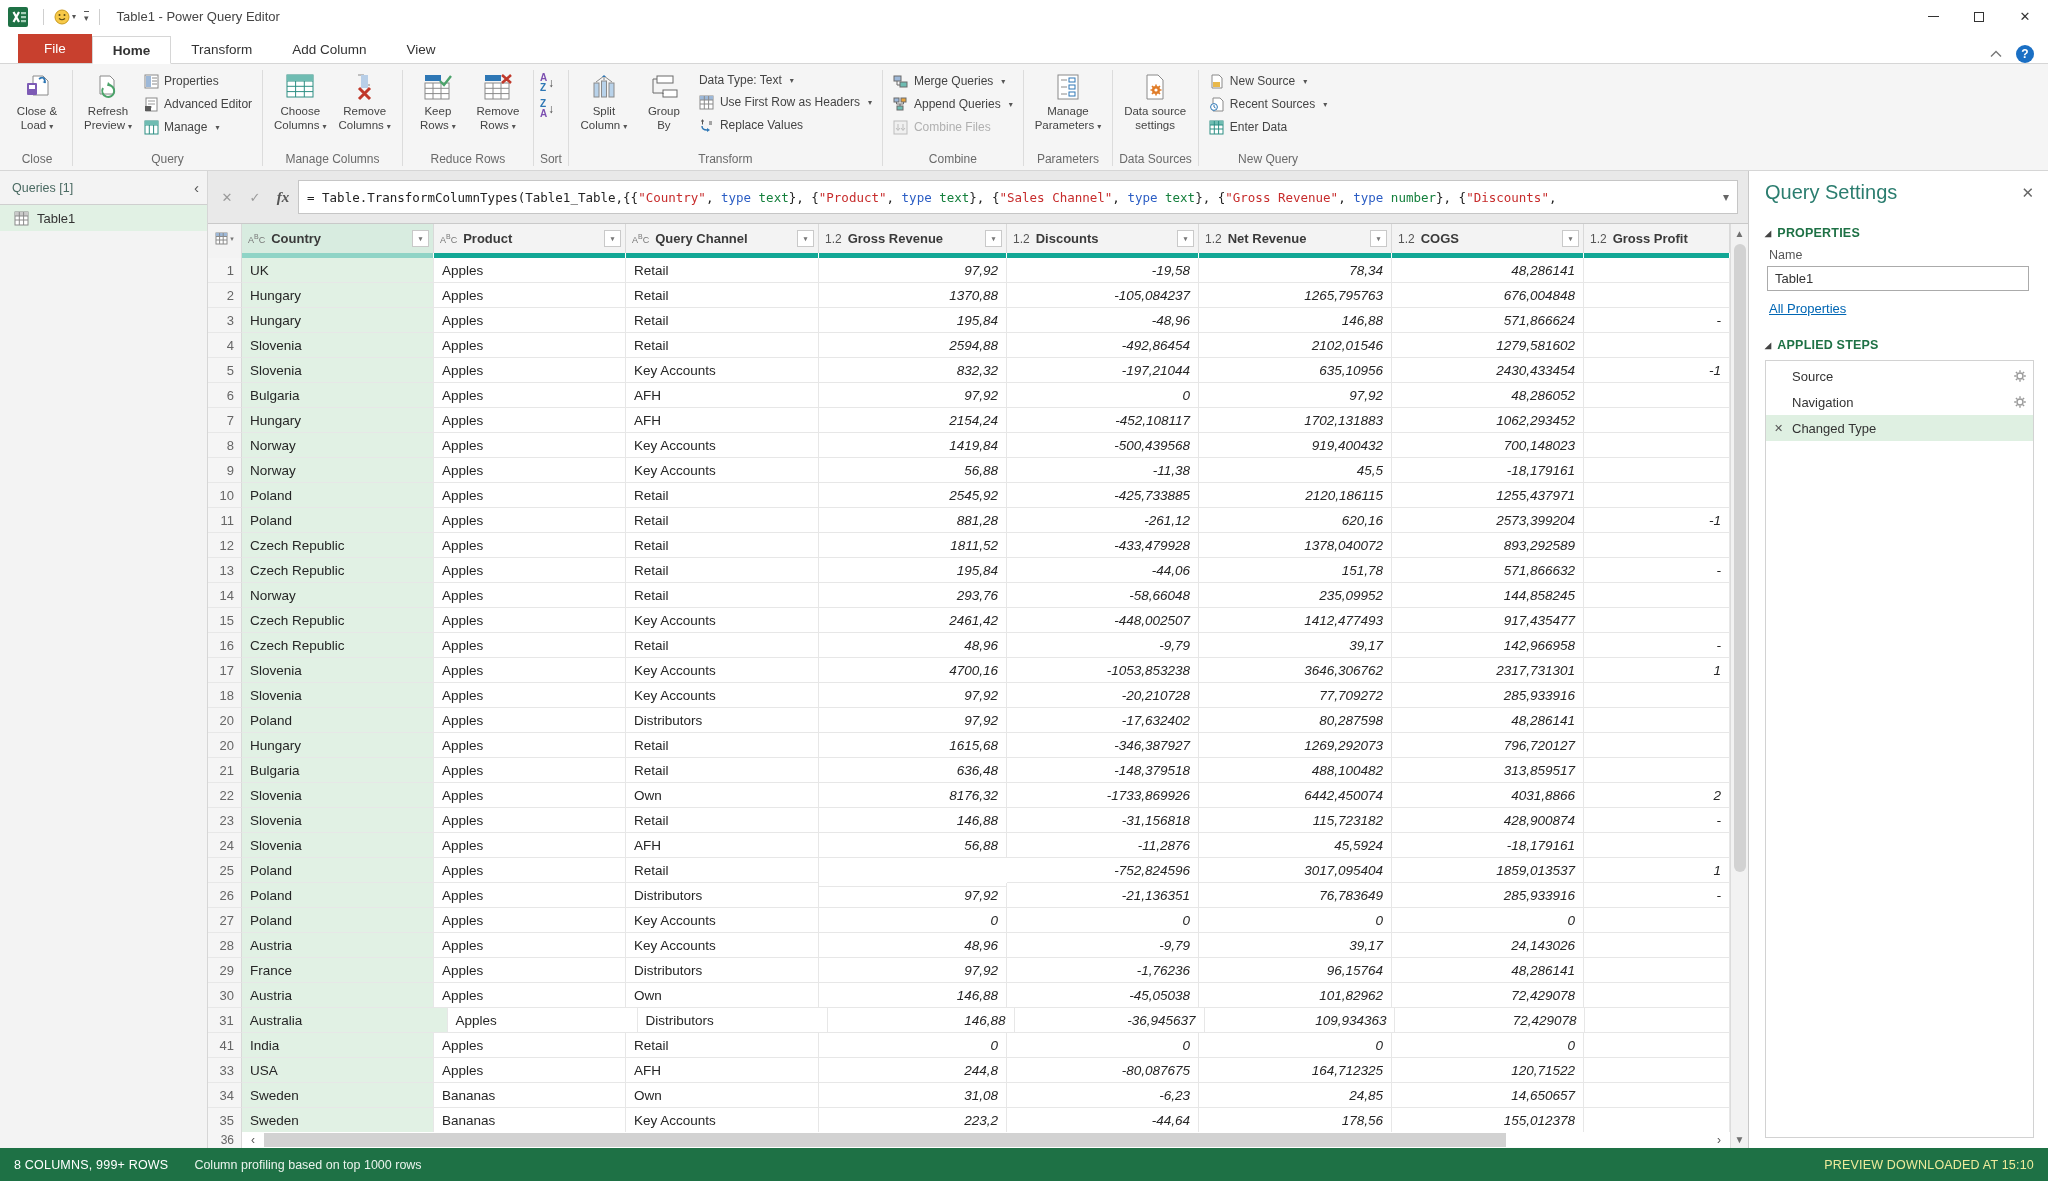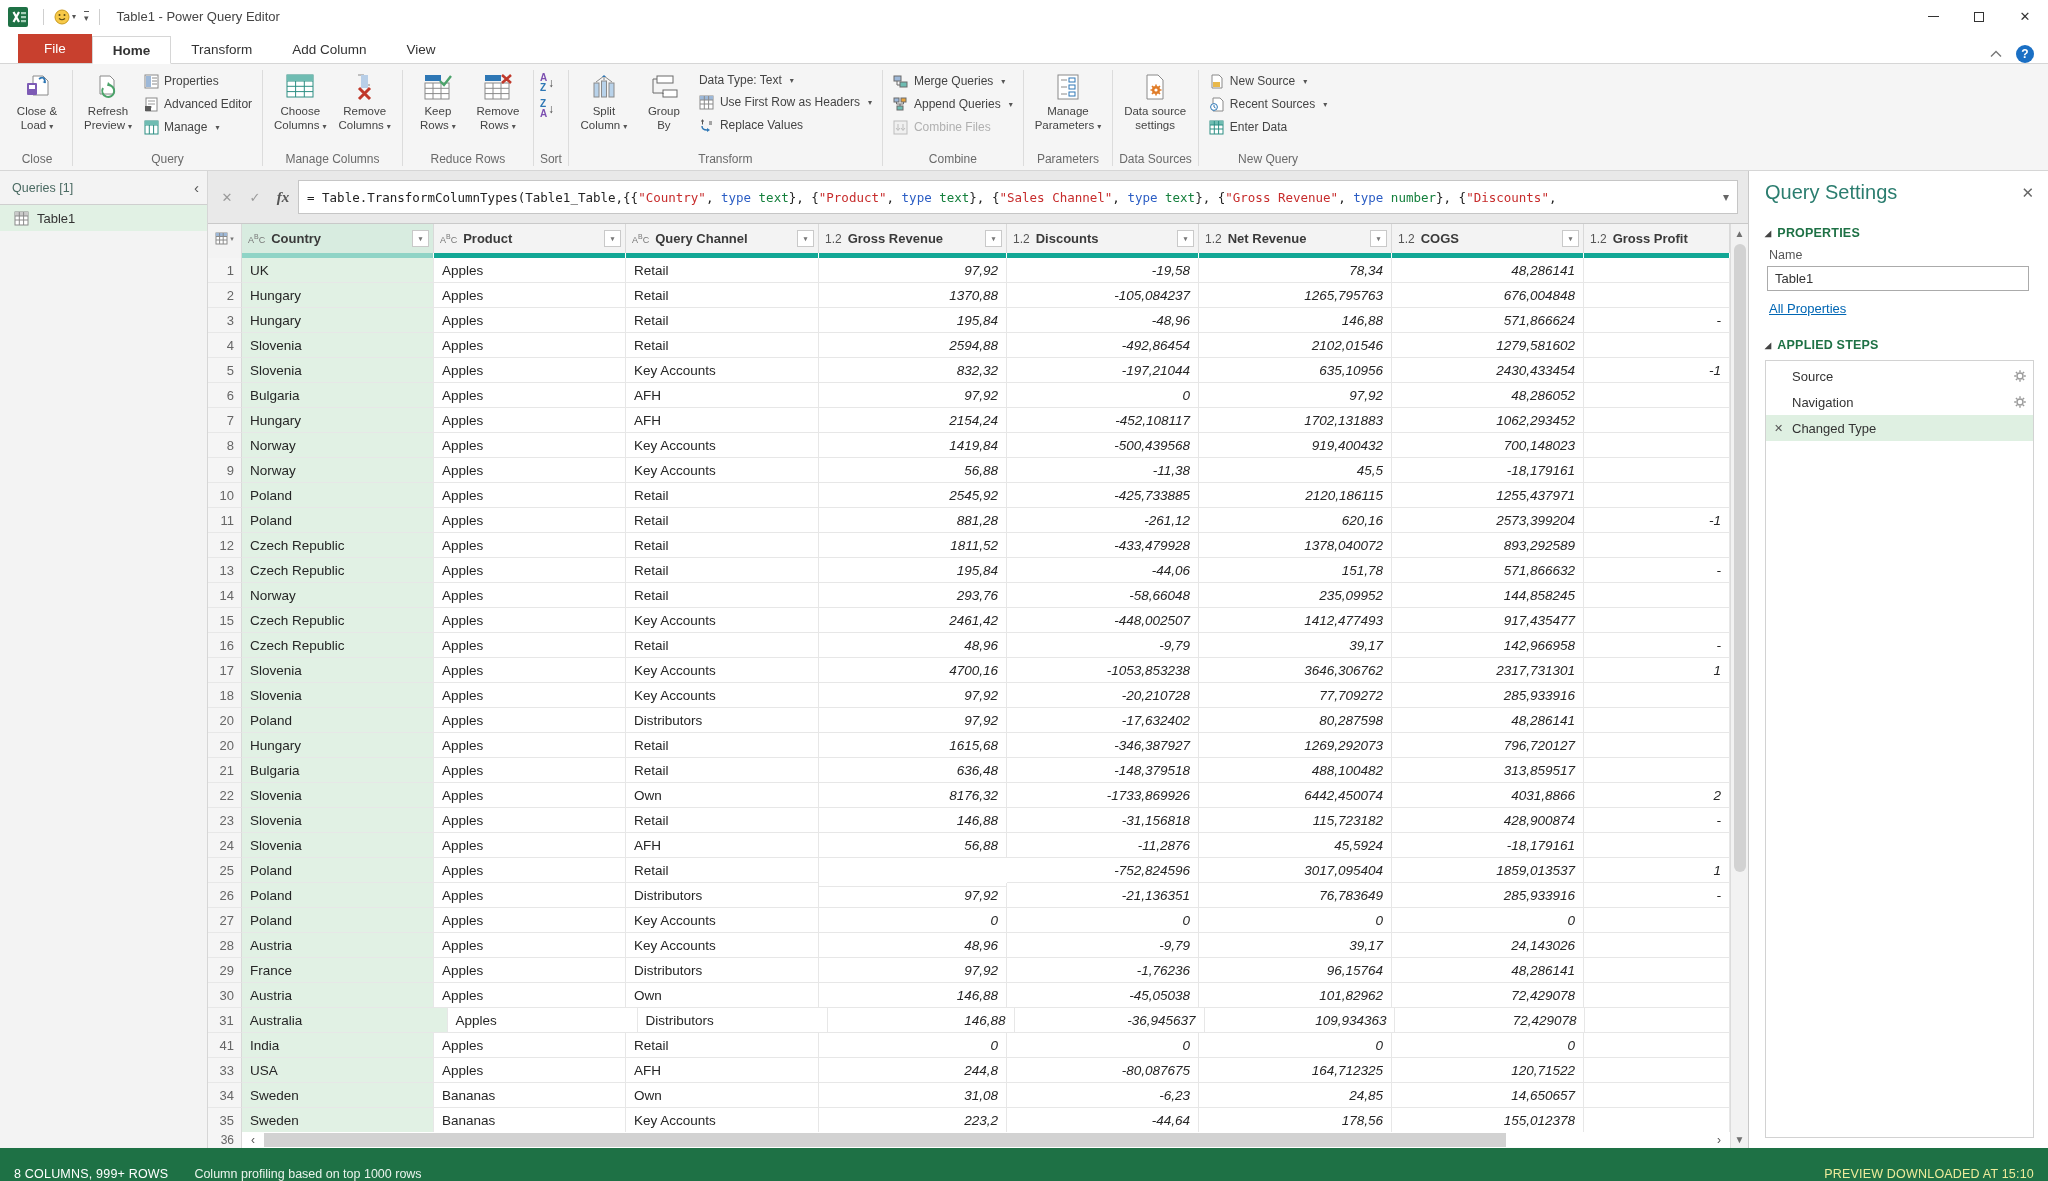--- a/index.html
+++ b/index.html
@@ -110,21 +110,21 @@
   .name-input { width:262px; height:25px; border:1px solid #ababab; font-size:13px; padding:0 7px; color:#333; font-family:"Liberation Sans", sans-serif; margin-left:2px; }
   .all-props { font-size:13px; color:#0066b4; margin:10px 0 14px 4px; display:inline-block; }
   .steps-box { border:1px solid #d2d2d2; flex:1; margin-top:2px; display:flex; flex-direction:column; padding-top:2px; }
   .step { height:26px; display:flex; align-items:center; font-size:13px; color:#333; padding:0 6px 0 8px; }
   .step .sx { width:18px; color:#555; font-size:11px; visibility:hidden; }
   .step.selected { background:#dff0e2; }
   .step.selected .sx { visibility:visible; }
   .step .gear { margin-left:auto; }
 
   
-  .statusbar { height:33px; background:#1e7145; display:flex; align-items:flex-end; padding:0 14px; flex:0 0 auto; }
+  .statusbar { height:33px; background:#1e7145; display:flex; align-items:center; padding:0 14px; flex:0 0 auto; }
   .st-left { font-size:12.5px; color:#fff; letter-spacing:.2px; }
   .st-mid { font-size:12.5px; color:#eaf3ec; margin-left:26px; }
   .st-right { margin-left:auto; font-size:12.5px; color:#eeeb9b; letter-spacing:.2px; }
 </style>
 </head>
 <body>
 
 <div class="app">
 
   <div class="titlebar">

